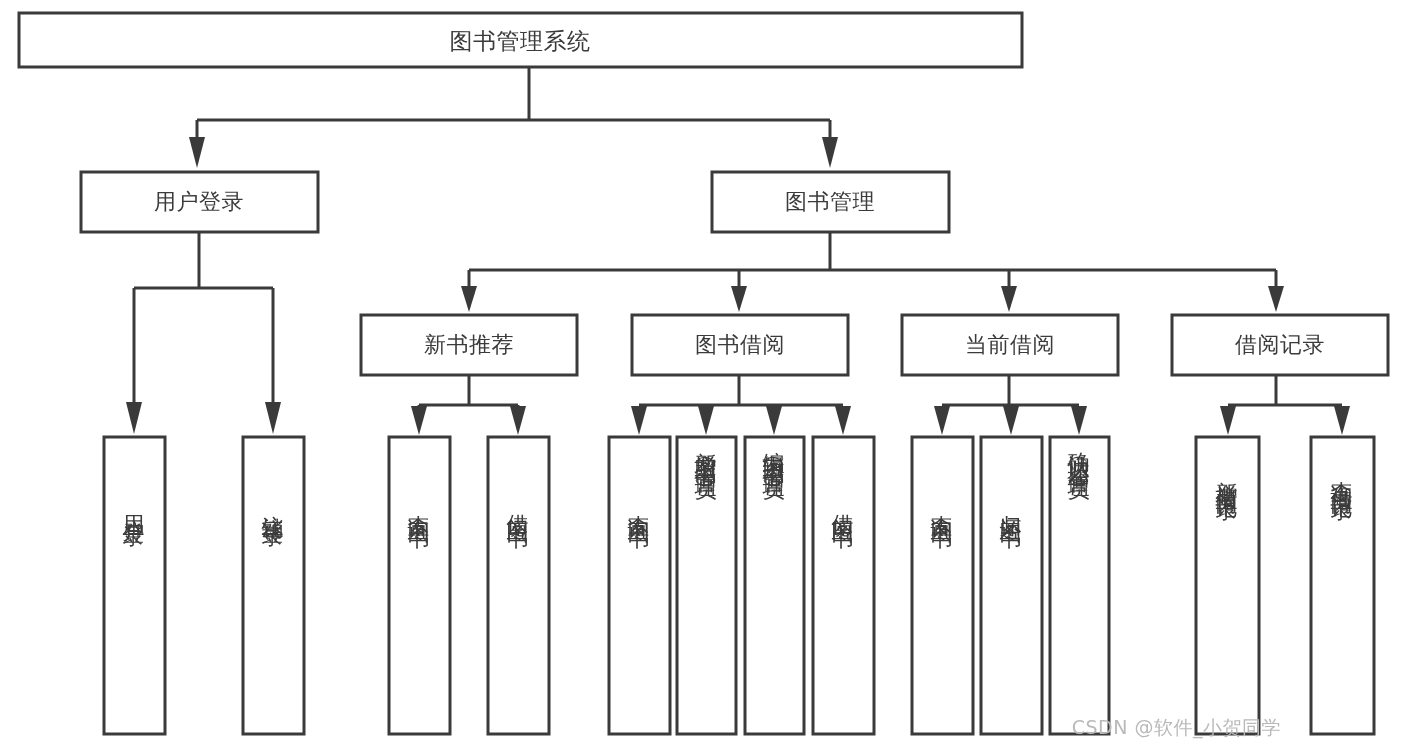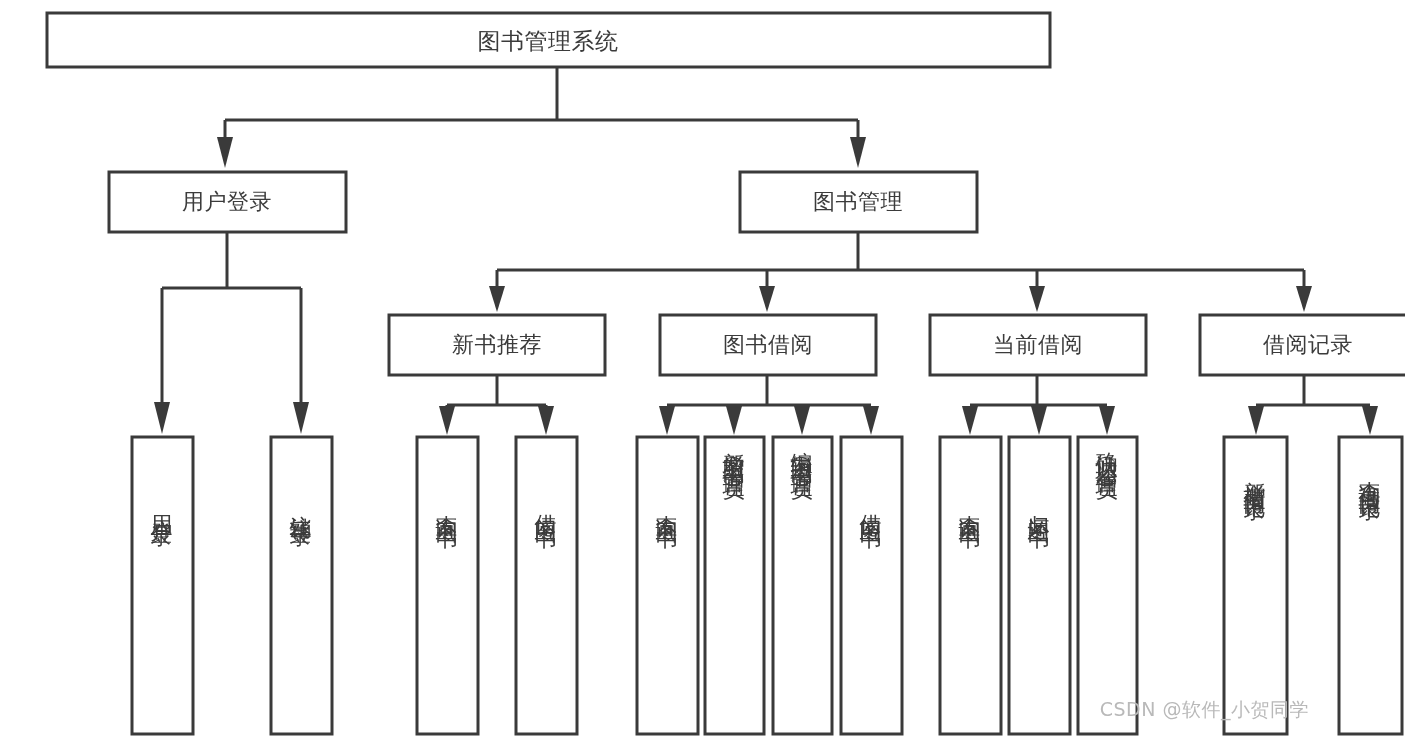--- a/index.html
+++ b/index.html
@@ -13,21 +13,20 @@
     font-family: "DejaVu Sans", "Liberation Sans", sans-serif;
     overflow: hidden;
     position: relative;
   }
   #diagram-root {
     position: absolute;
     left: 0;
     top: 0;
     width: 1291px;
     height: 747px;
-    margin-left: 28px;
   }
   svg#flowchart {
     display: block;
     width: 1405px;
     height: 747px;
   }
   .node-box {
     fill: #ffffff;
     stroke: #3a3a3a;
     stroke-width: 3;
@@ -58,21 +57,21 @@
     fill: none;
     stroke-linecap: butt;
   }
   .arrow-head {
     fill: #3a3a3a;
     stroke: none;
   }
   .watermark {
     position: absolute;
     right: 10px;
-    bottom: 24px;
+    bottom: 6px;
     font-family: "DejaVu Sans", "Liberation Sans", sans-serif;
     font-size: 19px;
     color: #b9b9b9;
     white-space: nowrap;
     letter-spacing: 0.5px;
   }
 </style>
 </head>
 <body>
 

